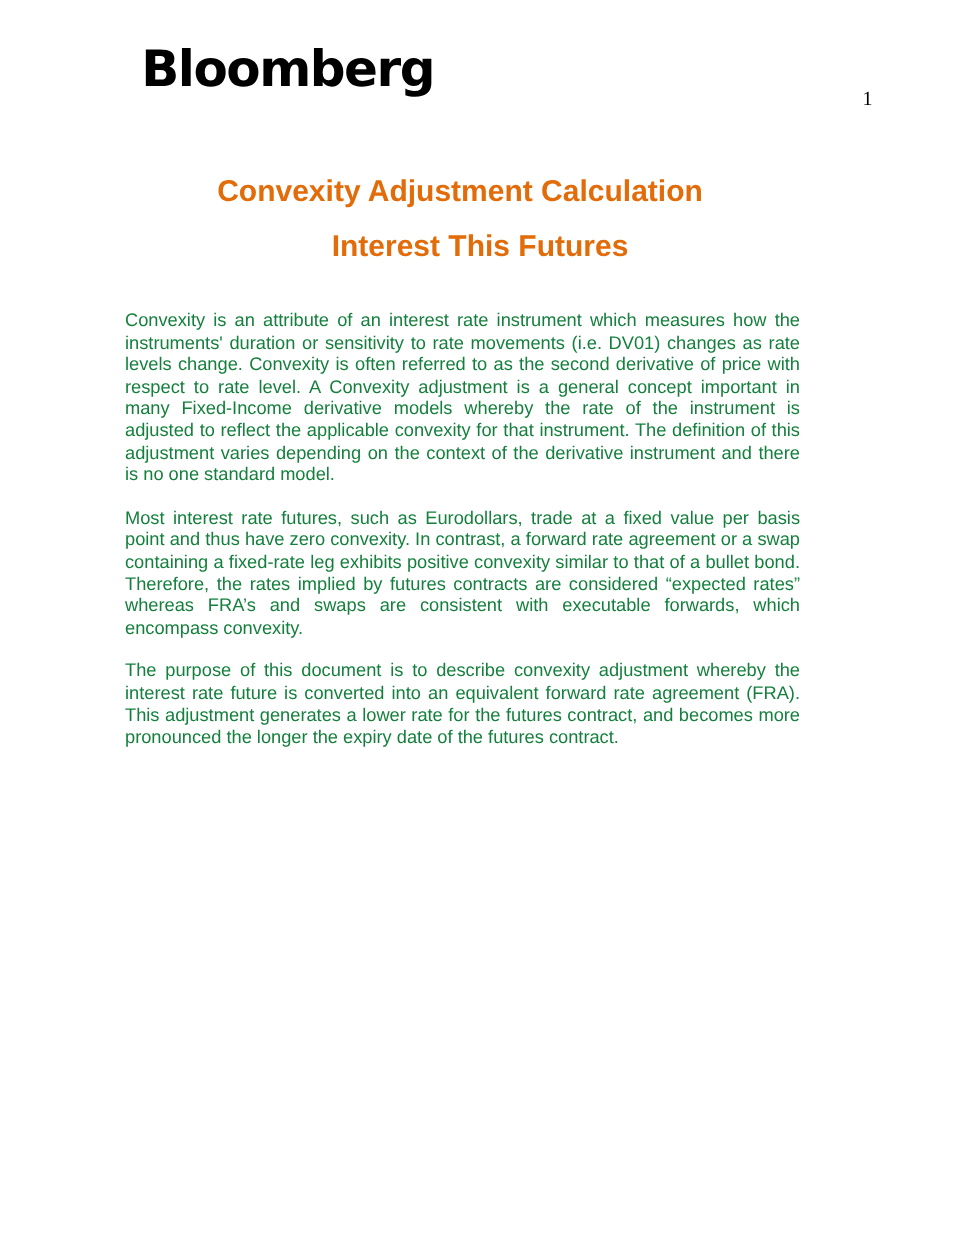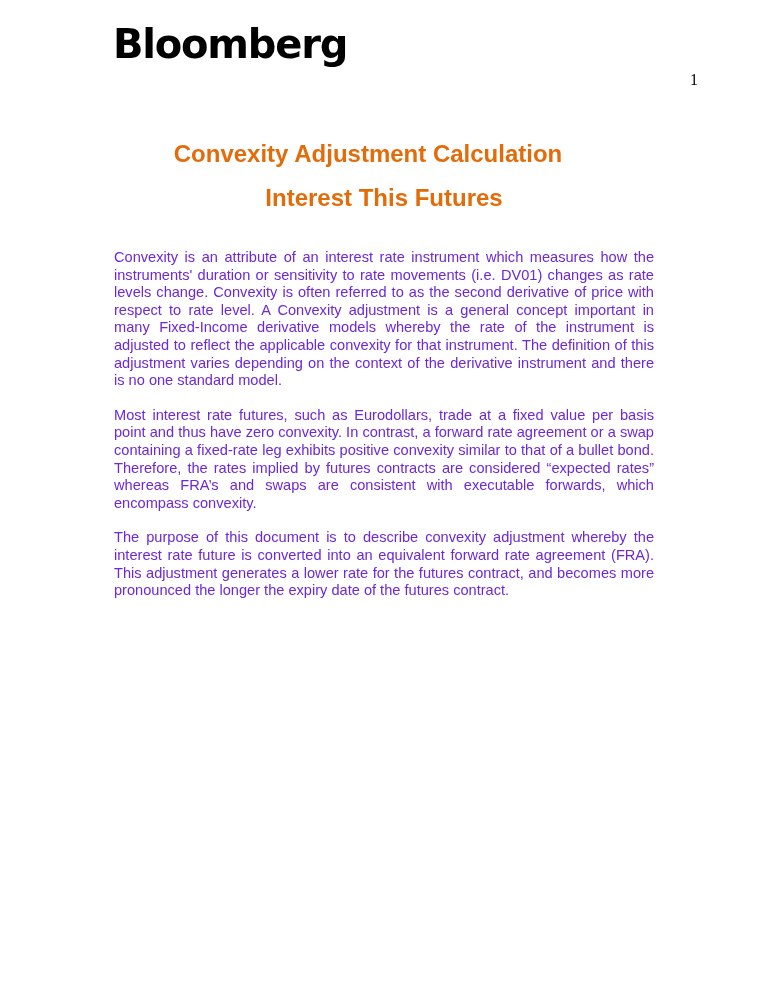--- a/index.html
+++ b/index.html
@@ -1,37 +1,37 @@
 <!DOCTYPE html>
 <html><head>
   <meta charset="utf-8">
   <style>
     html, body { margin: 0; padding: 0; background: #ffffff; }
     body { width: 768px; height: 994px; position: relative; overflow: hidden; }
     .logo {
-      position: absolute; left: 113px; top: 24px;
+      position: absolute; left: 113px; top: 36px;
       font-family: "DejaVu Sans", sans-serif; font-weight: bold;
       font-size: 40px; letter-spacing: -1.2px; color: #000;
       line-height: 1;
     }
     .page-num {
       position: absolute; left: 690px; top: 71px;
       font-family: "Liberation Serif", serif; font-size: 16px; color: #000;
     }
     .title {
       position: absolute; left: 0; width: 768px; text-align: center;
       font-family: "Liberation Sans", sans-serif; font-weight: bold;
       color: #E36C0A; font-size: 24px; line-height: 1;
     }
     .title1 { top: 142px; left: -16px; }
     .title2 { top: 186px; }
     .body {
-      position: absolute; left: 114px; top: 249px; width: 540px;
+      position: absolute; left: 100px; top: 249px; width: 540px;
       font-family: "Liberation Sans", sans-serif; font-size: 14.6px;
-      line-height: 17.6px; color: #6d28d9; text-align: justify;
+      line-height: 17.6px; color: #15803d; text-align: justify;
     }
     .body p { margin: 0 0 17px 0; }
   </style>
 </head>
 <body>
 
 <div class="logo">Bloomberg</div>
 <div class="page-num">1</div>
 
 <div class="title title1">Convexity Adjustment Calculation</div>

